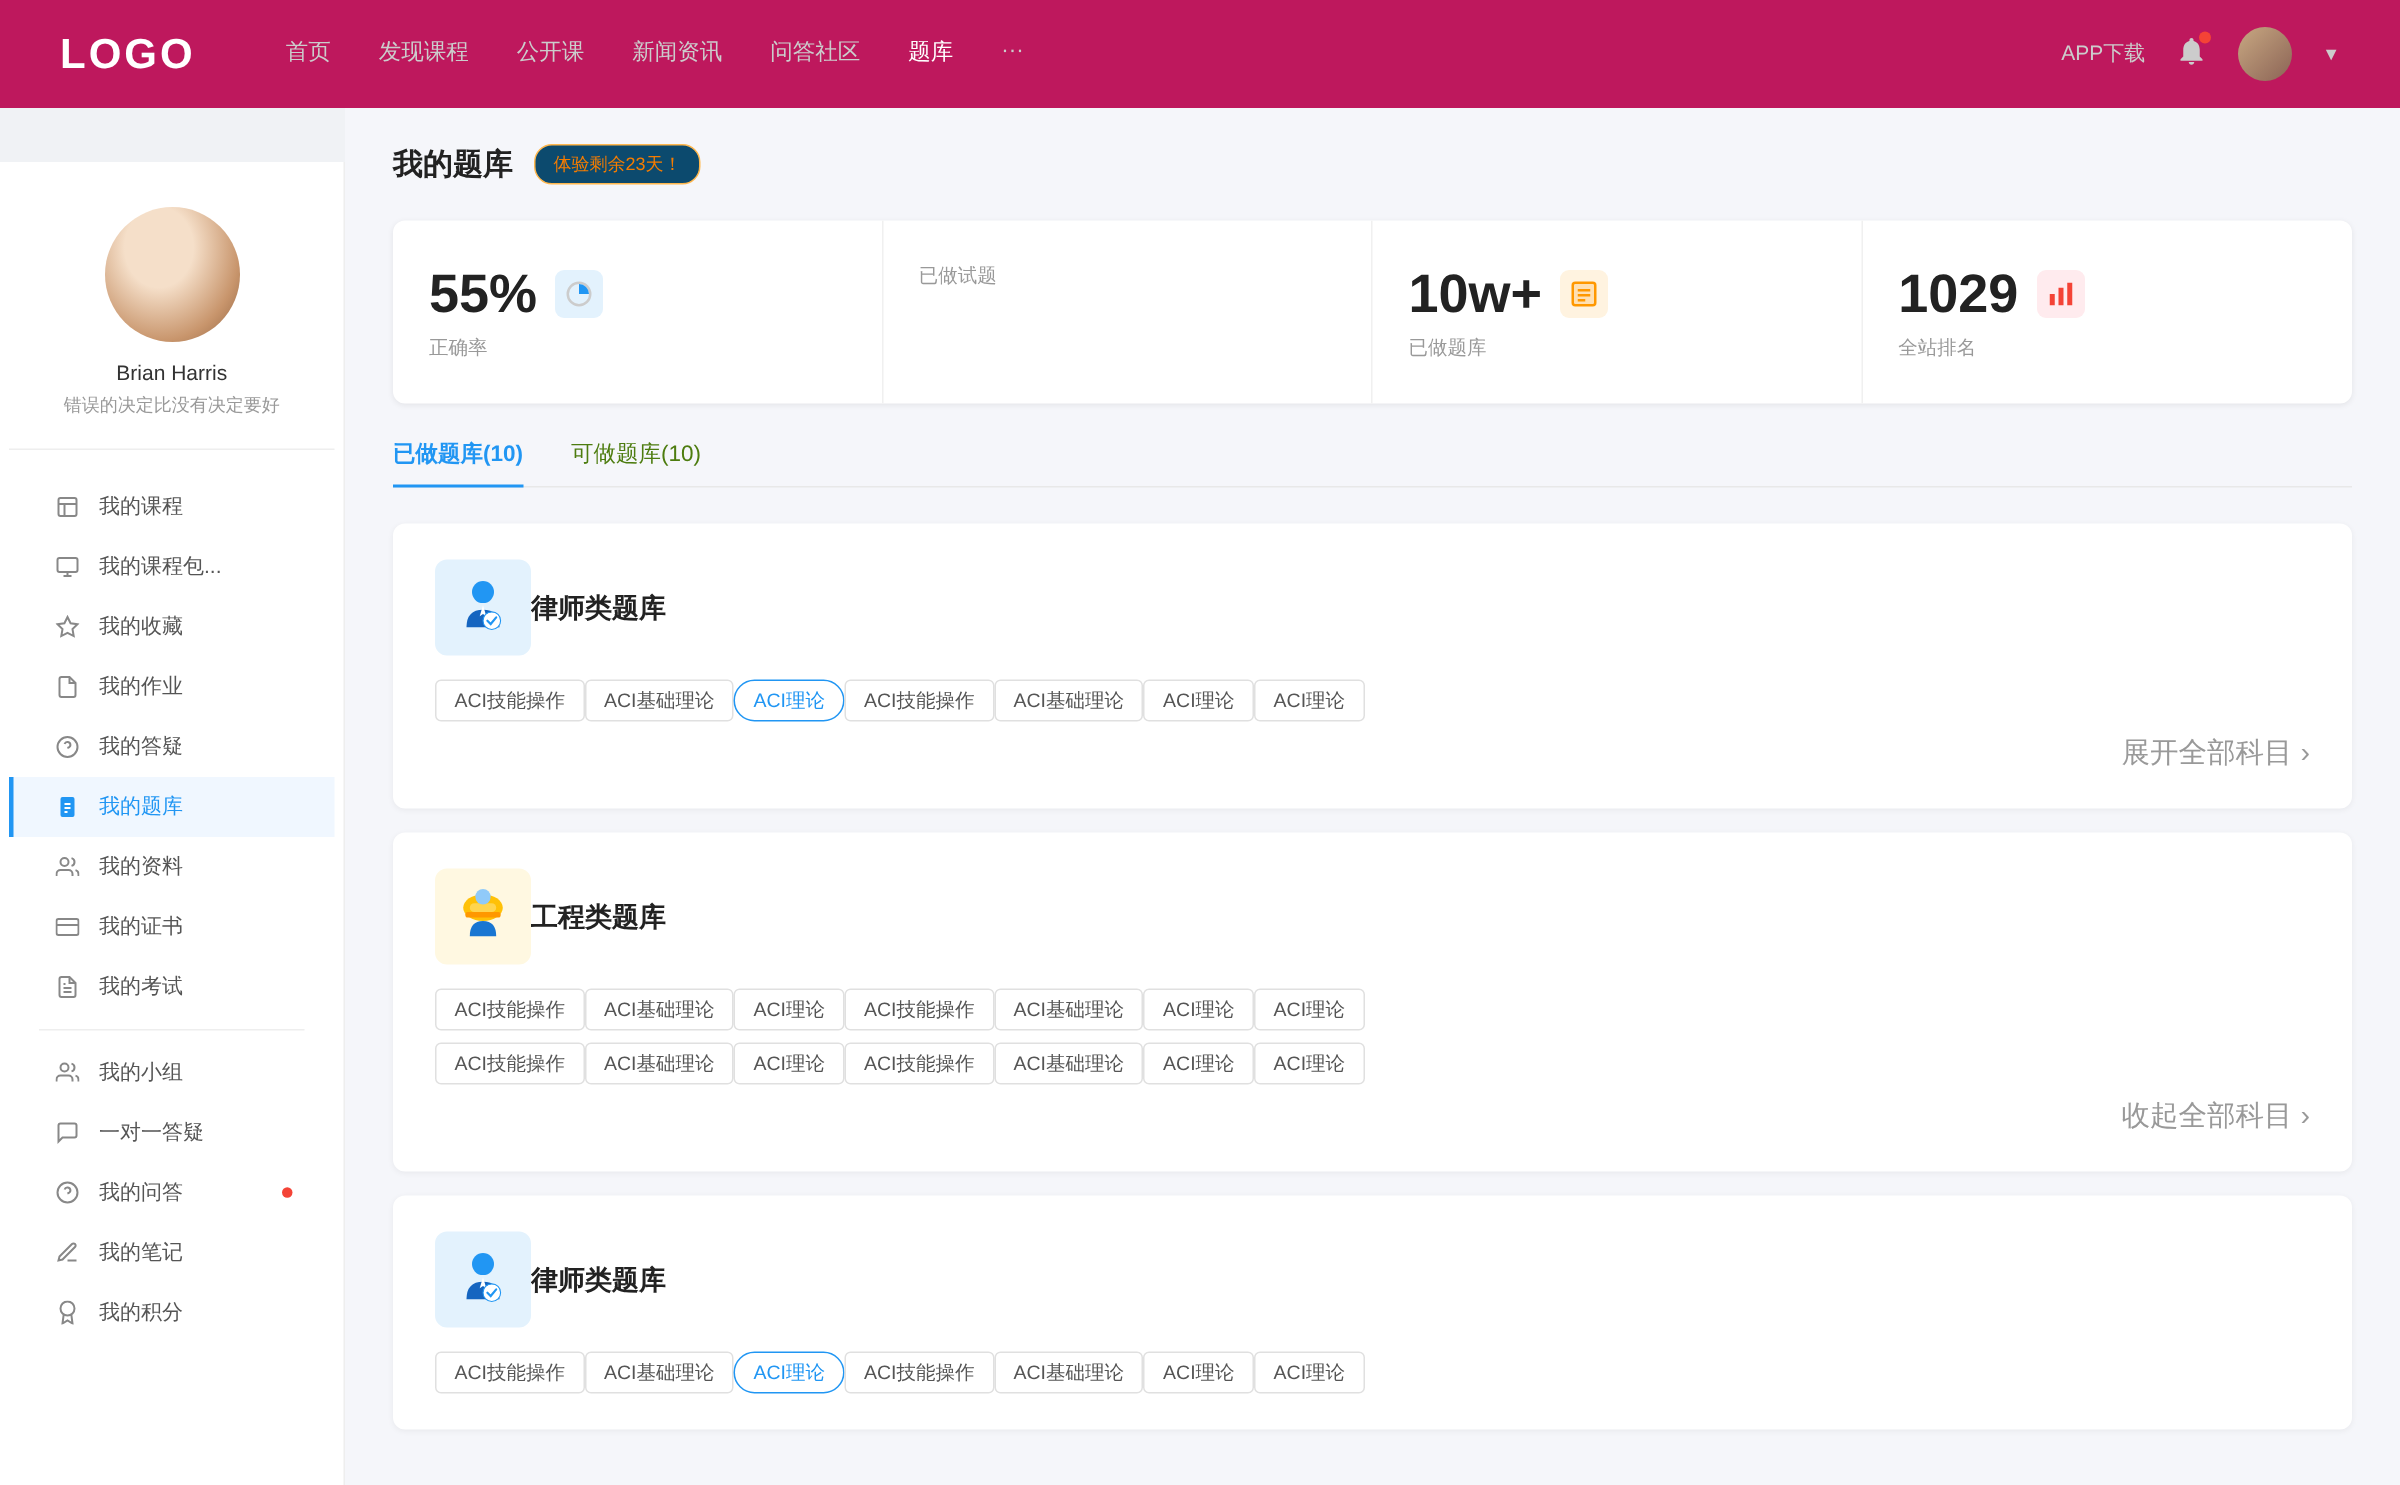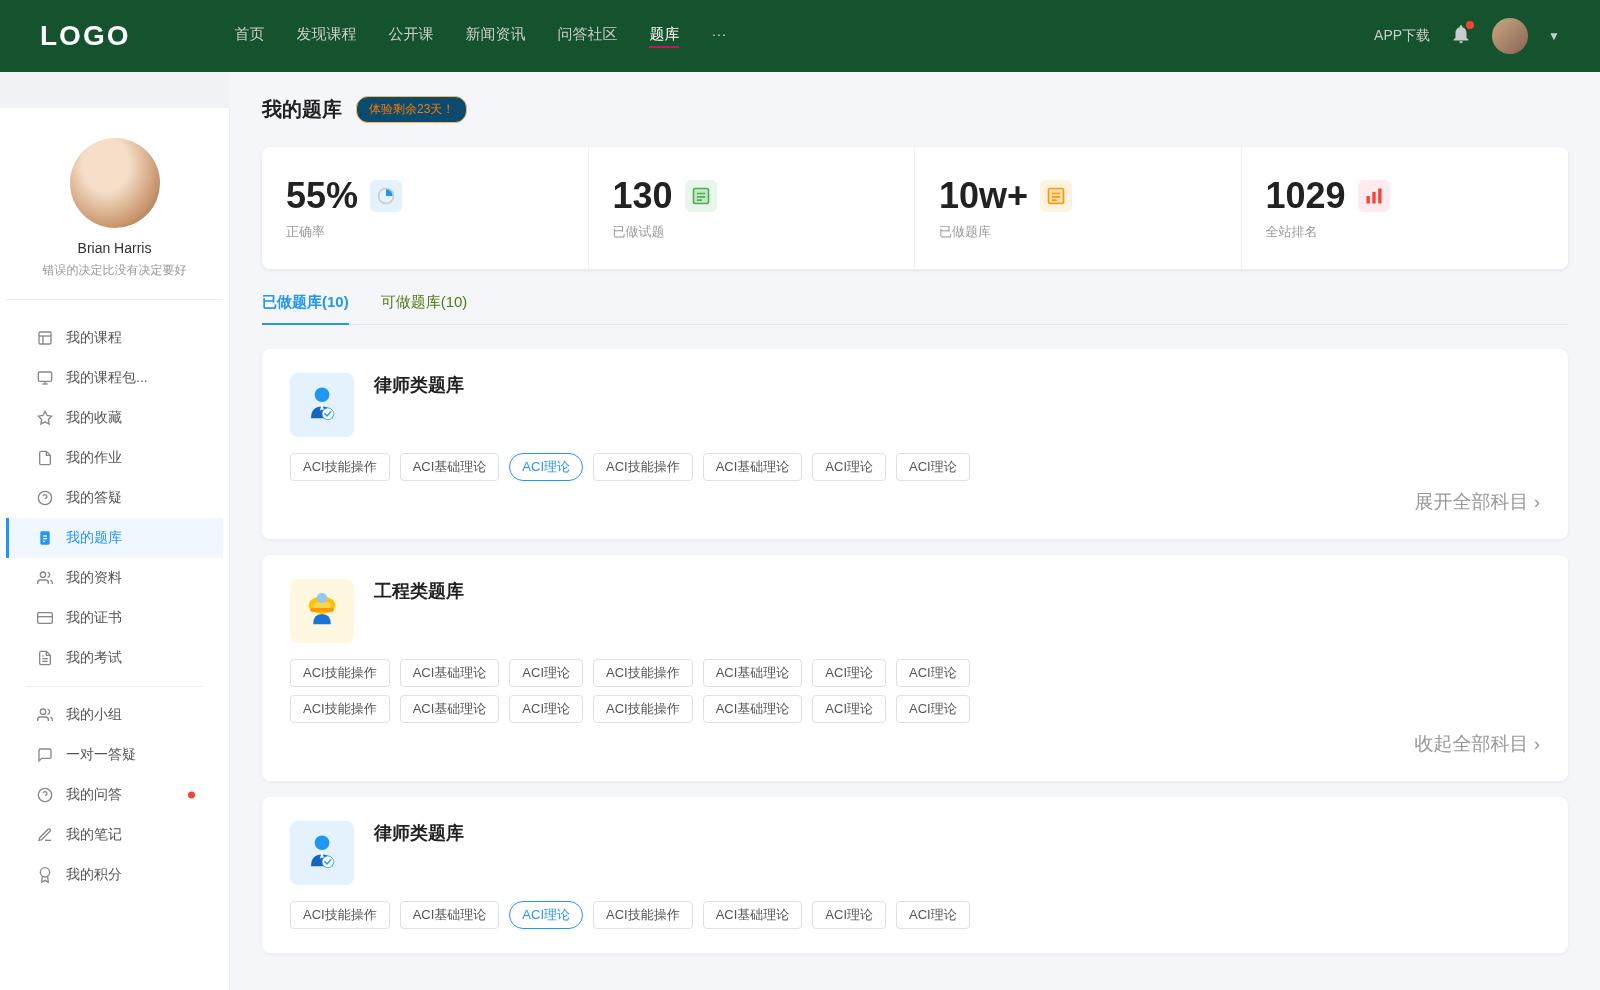--- a/index.html
+++ b/index.html
@@ -1,21 +1,21 @@
 <!DOCTYPE html>
 <html><head>
   <meta charset="utf-8">
   <style>
     * { box-sizing: border-box; margin: 0; padding: 0; }
     body { font-family: -apple-system, BlinkMacSystemFont, "PingFang SC", "Microsoft YaHei", sans-serif; background: #f0f2f5; min-height: 990px; }
 
     
     .navbar {
-      background: #14532d; height: 72px; display: flex; align-items: center;
-      padding: 0 40px; position: fixed; top: 0; left: 0; right: 0; z-index: 100; gap: 44px;
+      background: #be185d; height: 72px; display: flex; align-items: center;
+      padding: 0 40px; position: fixed; top: 0; left: 0; right: 0; z-index: 100;
     }
     .nav-logo { color: #fff; font-size: 28px; font-weight: bold; letter-spacing: 2px; margin-right: 60px; }
     .nav-links { display: flex; gap: 32px; flex: 1; }
     .nav-link { color: #ccc; font-size: 15px; cursor: pointer; text-decoration: none; }
     .nav-link.active { color: #fff; border-bottom: 2px solid #be185d; padding-bottom: 2px; }
     .nav-right { display: flex; align-items: center; gap: 20px; }
     .nav-app { color: #ccc; font-size: 14px; cursor: pointer; }
     .nav-bell { position: relative; cursor: pointer; }
     .nav-bell-icon { width: 22px; height: 22px; fill: #ccc; }
     .bell-dot { width: 8px; height: 8px; background: #f44336; border-radius: 50%; position: absolute; top: -2px; right: -2px; }
@@ -74,24 +74,24 @@
     .stat-label { font-size: 13px; color: #999; }
 
     
     .tab-row { display: flex; gap: 32px; border-bottom: 1px solid #e8e8e8; margin-bottom: 24px; }
     .tab-item { font-size: 15px; color: #4d7c0f; padding-bottom: 12px; cursor: pointer; position: relative; }
     .tab-item.active { color: #2196f3; font-weight: 600; }
     .tab-item.active::after { content: ''; position: absolute; bottom: -1px; left: 0; right: 0; height: 2px; background: #2196f3; }
 
     
     .bank-card { background: #fff; border-radius: 8px; padding: 24px 28px; margin-bottom: 16px; box-shadow: 0 1px 4px rgba(0,0,0,0.06); }
-    .bank-header { display: flex; gap: 20px; margin-bottom: 16px; }
+    .bank-header { display: flex; align-items: center; margin-bottom: 16px; }
     .bank-icon { width: 64px; height: 64px; border-radius: 8px; background: #e3f2fd; display: flex; align-items: center; justify-content: center; flex-shrink: 0; position: relative; }
     .bank-title { font-size: 18px; font-weight: 600; color: #222; }
-    .tag-row { display: flex; flex-wrap: wrap; gap: 10px; margin-bottom: 8px; }
+    .tag-row { display: flex; flex-wrap: wrap; margin-bottom: 8px; }
     .tag { font-size: 13px; color: #555; border: 1px solid #e0e0e0; border-radius: 4px; padding: 4px 12px; cursor: pointer; background: #fff; }
     .tag.active { color: #2196f3; border-color: #2196f3; border-radius: 16px; }
     .expand-link { text-align: right; color: #999; font-size: 19px; cursor: pointer; margin-top: 6px; }
 
     
     .lawyer-svg { width: 44px; height: 44px; }
     .engineer-svg { width: 44px; height: 44px; }
 
     
     ::-webkit-scrollbar { width: 6px; }
@@ -311,32 +311,20 @@
             <svg width="20" height="20" viewBox="0 0 24 24">
                 <path d="M12 2a10 10 0 1 0 10 10A10 10 0 0 0 12 2zm0 18a8 8 0 1 1 8-8 8 8 0 0 1-8 8z" fill="#ccc"></path>
                 <path d="M12 12 L12 4 A8 8 0 0 1 20 12Z" fill="#2196f3"></path>
               </svg>
           </div>
         </div>
         <div class="stat-label">正确率</div>
       </div>
 
       <div class="stat-item">
-        <div class="stat-top">
-          <span class="stat-value">130</span>
-          <div class="stat-icon green">
-            <svg width="20" height="20" viewBox="0 0 24 24" fill="#4caf50">
-                <rect x="3" y="3" width="18" height="18" rx="2" fill="#4caf50" opacity="0.2"></rect>
-                <rect x="3" y="3" width="18" height="18" rx="2" fill="none" stroke="#4caf50" stroke-width="2"></rect>
-                <line x1="7" y1="9" x2="17" y2="9" stroke="#4caf50" stroke-width="2"></line>
-                <line x1="7" y1="13" x2="17" y2="13" stroke="#4caf50" stroke-width="2"></line>
-                <line x1="7" y1="17" x2="13" y2="17" stroke="#4caf50" stroke-width="2"></line>
-              </svg>
-          </div>
-        </div>
         <div class="stat-label">已做试题</div>
       </div>
 
       <div class="stat-item">
         <div class="stat-top">
           <span class="stat-value">10w+</span>
           <div class="stat-icon orange">
             <svg width="20" height="20" viewBox="0 0 24 24">
                 <rect x="3" y="3" width="18" height="18" rx="2" fill="#ff9800" opacity="0.2"></rect>
                 <rect x="3" y="3" width="18" height="18" rx="2" fill="none" stroke="#ff9800" stroke-width="2"></rect>

